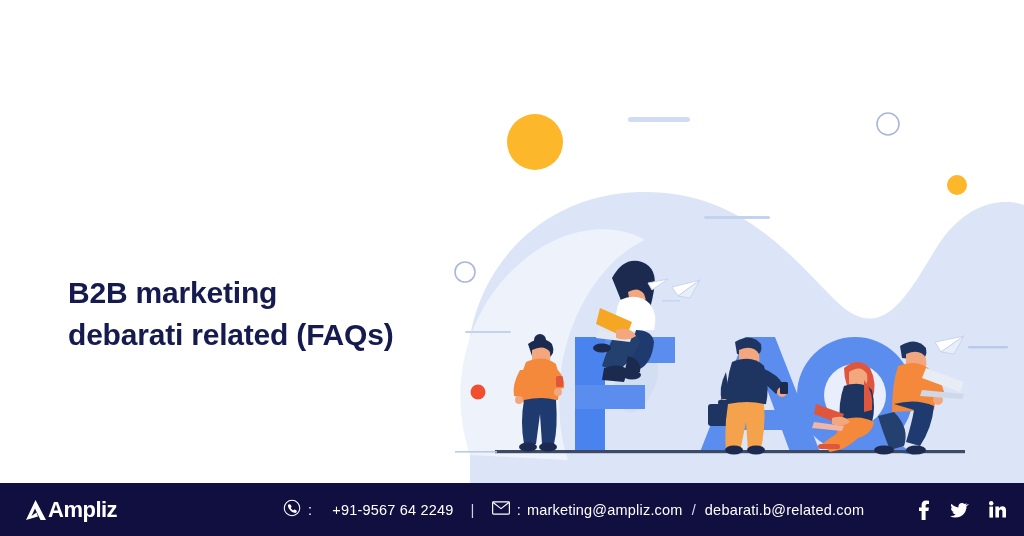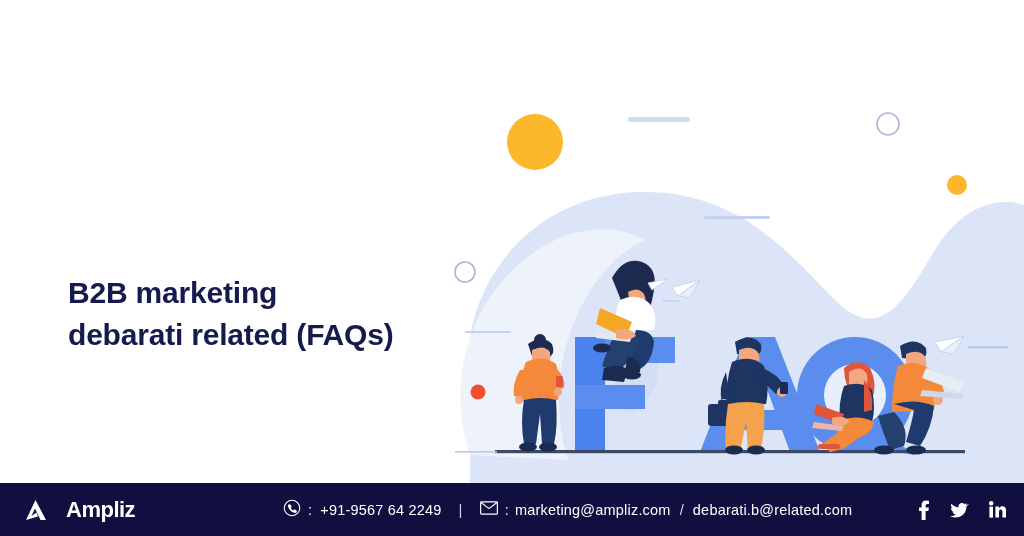--- a/index.html
+++ b/index.html
@@ -22,21 +22,21 @@
     letter-spacing:-0.2px;
   }
   .headline .l2{display:block;}
 
   
   .footer{
     position:absolute;left:0;top:483px;width:1024px;height:53px;
     background:#100f40;display:flex;align-items:center;
   }
   .logo{
-    position:absolute;left:24px;top:0;height:53px;display:flex;align-items:center;gap:18px;
+    position:absolute;left:24px;top:0;height:53px;display:flex;align-items:center;gap:0;
   }
   .logo-mark{width:24px;height:22px;display:block;}
   .logo-text{color:#ffffff;font-size:22px;font-weight:bold;letter-spacing:-0.5px;line-height:22px;}
 
   .contact{
     position:absolute;left:283px;top:0;height:53px;display:flex;align-items:center;
     color:#ffffff;font-size:14.5px;letter-spacing:.2px;white-space:nowrap;
   }
   .ic{display:inline-block;vertical-align:middle;margin-right:7px;}
   .sep{color:#cfd0e0;margin:0 17px;font-size:15px;}
@@ -201,21 +201,21 @@
 
     <div class="contact">
 
       <span class="ic">
         <svg width="18" height="18" viewBox="0 0 20 20">
           <circle cx="10" cy="10" r="8.6" fill="none" stroke="#ffffff" stroke-width="1.2"></circle>
           <path d="M6.6 6.2 q 1.2 -0.8 2 0.4 l 0.8 1.4 q 0.4 0.8 -0.4 1.3 q -0.5 0.4 -0.2 1 q 0.7 1.4 2.1 2.1 q 0.6 0.3 1 -0.2 q 0.5 -0.8 1.3 -0.4 l 1.4 0.8 q 1.2 0.8 0.4 2 q -0.9 1.2 -2.4 0.7 q -2.6 -0.8 -4.4 -2.6 q -1.8 -1.8 -2.6 -4.4 q -0.5 -1.5 0.7 -2.4 Z" fill="#ffffff"></path>
         </svg>
       </span>
       <span>:</span>
-      <span style="margin-left:8px">+91-9567 64 2249</span>
+      <span style="margin-left:20px">+91-9567 64 2249</span>
 
       <span class="sep">|</span>
 
       <span class="ic">
         <svg width="18" height="14" viewBox="0 0 20 15">
           <rect x="0.7" y="0.7" width="18.6" height="13.6" rx="1" fill="none" stroke="#ffffff" stroke-width="1.3"></rect>
           <path d="M1.2 1.4 L 10 8.2 L 18.8 1.4" fill="none" stroke="#ffffff" stroke-width="1.3"></path>
         </svg>
       </span>
       <span>:</span>

